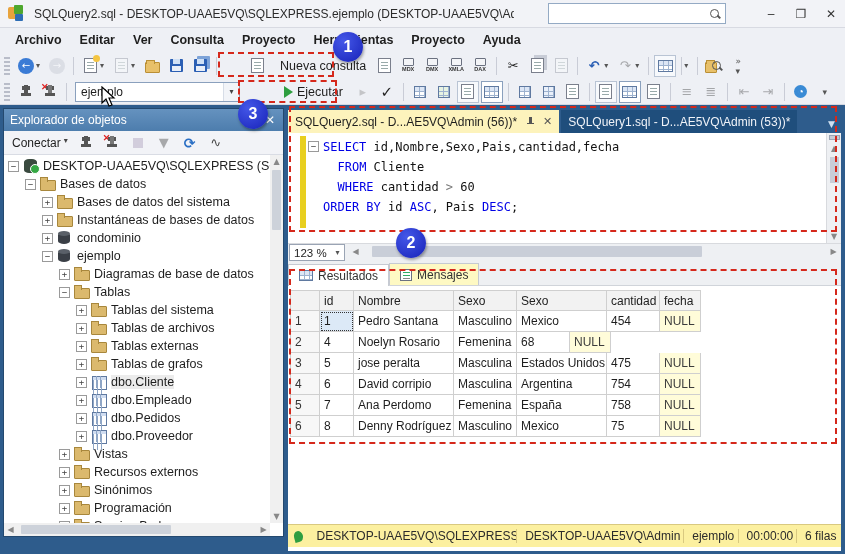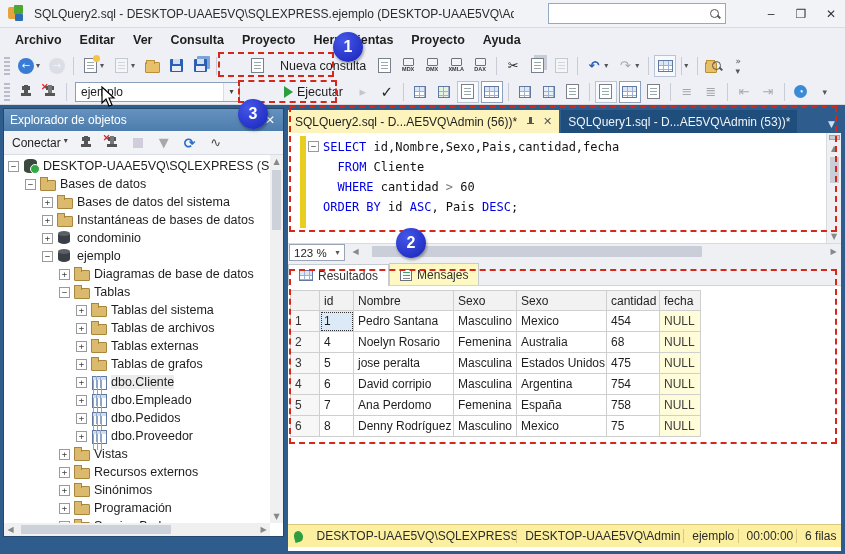--- a/index.html
+++ b/index.html
@@ -580,21 +580,20 @@
             <div class="gcell c3">Masculino</div>
             <div class="gcell c4">Mexico</div>
             <div class="gcell c5">454</div>
             <div class="gcell c6 nullc">NULL</div>
           </div>
           <div class="grow">
             <div class="gcell first rownum c0">2</div>
             <div class="gcell c1">4</div>
             <div class="gcell c2">Noelyn Rosario</div>
             <div class="gcell c3">Femenina</div>
-            <div class="gcell c4">Australia</div>
             <div class="gcell c5">68</div>
             <div class="gcell c6 nullc">NULL</div>
           </div>
           <div class="grow">
             <div class="gcell first rownum c0">3</div>
             <div class="gcell c1">5</div>
             <div class="gcell c2">jose peralta</div>
             <div class="gcell c3">Masculina</div>
             <div class="gcell c4">Estados Unidos</div>
             <div class="gcell c5">475</div>

